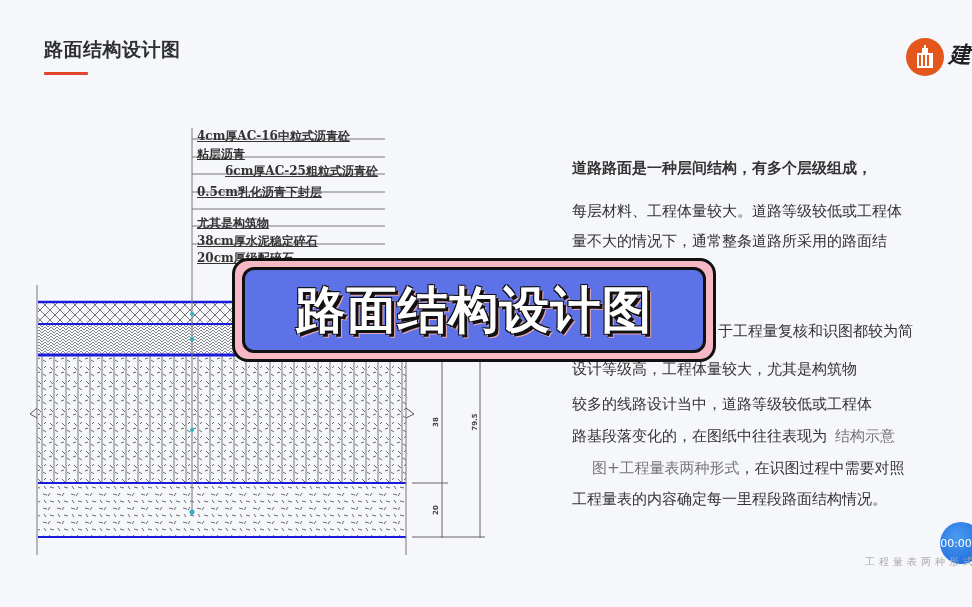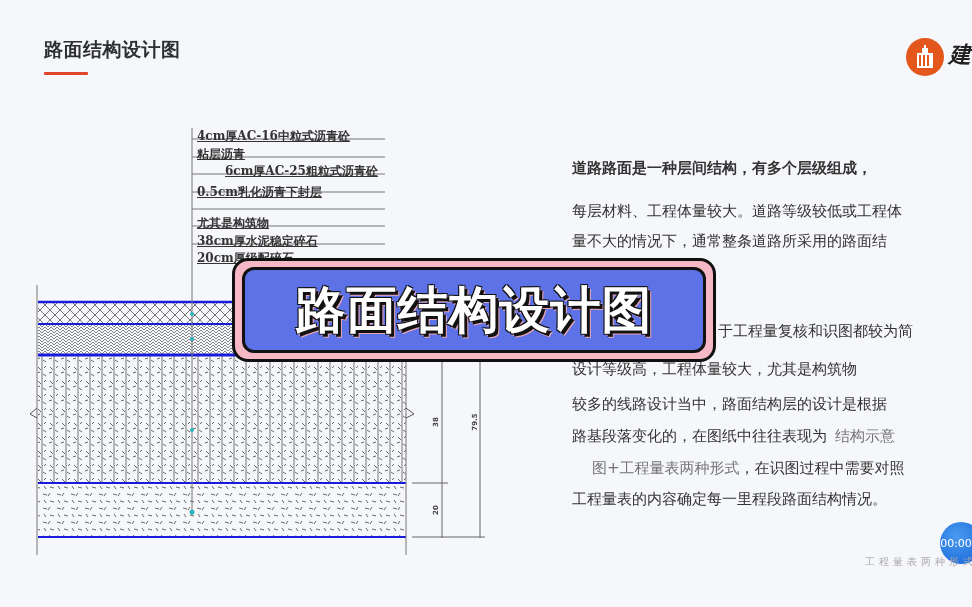--- a/index.html
+++ b/index.html
@@ -110,21 +110,21 @@
 <div class="dim-label" style="left:431px;top:418px;">38</div>
 <div class="dim-label" style="left:466px;top:418px;">79.5</div>
 <div class="dim-label" style="left:431px;top:506px;">20</div>
 
 <div class="body-text" style="top:152px;font-weight:bold;">道路路面是一种层间结构，有多个层级组成，</div>
 <div class="body-text" style="top:195px;">每层材料、工程体量较大。道路等级较低或工程体</div>
 <div class="body-text" style="top:225px;text-align:right;">量不大的情况下，通常整条道路所采用的路面结</div>
 <div class="body-text" style="top:267px;left:718px;margin-top:48px;">于工程量复核和识图都较为简</div>
 
 <div class="body-text" style="top:353px;">设计等级高，工程体量较大，尤其是构筑物</div>
-<div class="body-text" style="top:388px;">较多的线路设计当中，路面结构层的设计是根据</div>
+<div class="body-text" style="top:388px;">较多的线路设计当中，道路等级较低或工程体</div>
 <div class="body-text" style="top:420px;">
   <span>路基段落变化的，在图纸中往往表现为</span><span class="highlight">结构示意</span>
 </div>
 <div class="body-text" style="top:452px;padding-left:12px;">
   <span class="highlight">图+工程量表两种形式</span><span>，在识图过程中需要对照</span>
 </div>
 <div class="body-text" style="top:483px;">工程量表的内容确定每一里程段路面结构情况。</div>
 
 <div class="banner">
   <div class="banner-inner">

